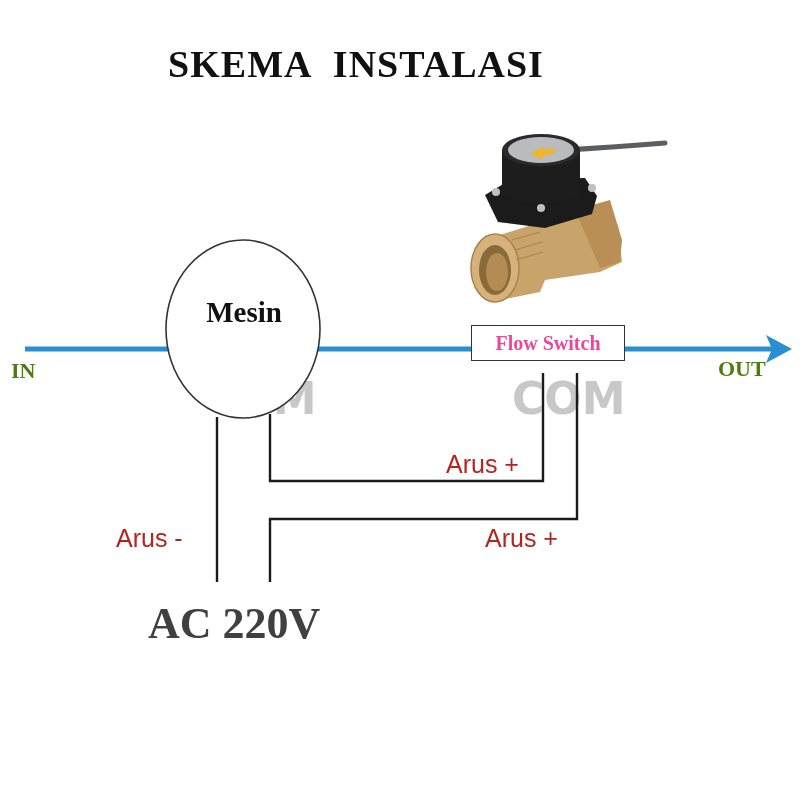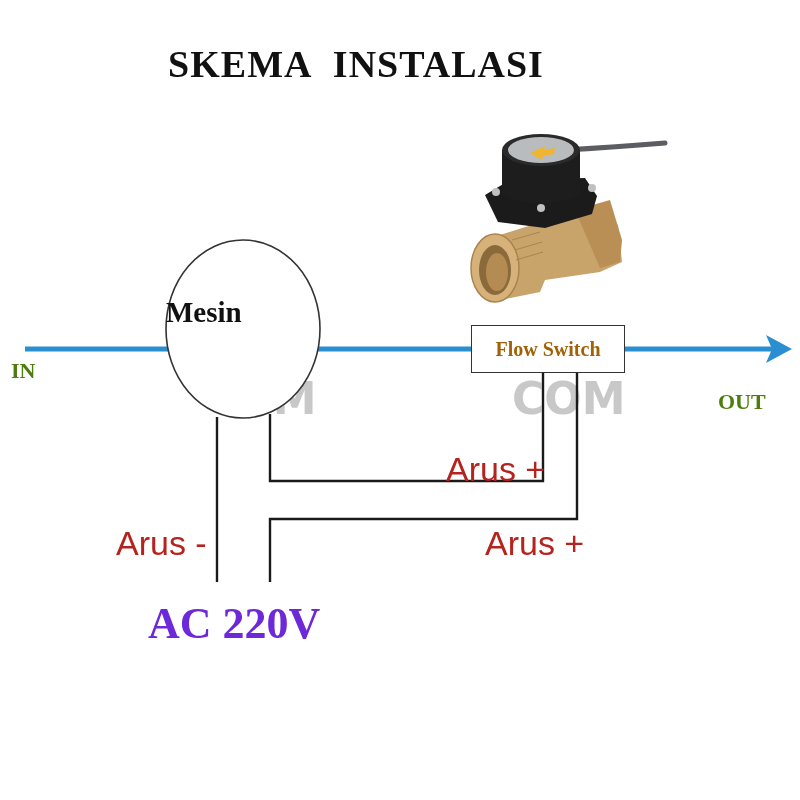--- a/index.html
+++ b/index.html
@@ -5,28 +5,28 @@
     html, body { margin: 0; padding: 0; background: #ffffff; }
     body { width: 800px; height: 800px; position: relative; overflow: hidden; }
     .title {
       position: absolute; left: 0; top: 42px; width: 712px; text-align: center;
       font-family: "Liberation Serif", serif; font-weight: bold; font-size: 38px;
       color: #111; letter-spacing: 1px; word-spacing: 12px;
     }
     svg.diagram { position: absolute; left: 0; top: 0; }
     .abs { position: absolute; white-space: nowrap; }
     .io { font-family: "Liberation Serif", serif; font-weight: bold; font-size: 22px; color: #4d7c0f; }
-    .arus { font-family: "Liberation Sans", sans-serif; font-size: 34px; color: #b5231f; }
-    .ac { font-family: "Liberation Serif", serif; font-weight: bold; font-size: 44px; color: #6d28d9; }
-    .pump-text { font-family: "Liberation Serif", serif; font-weight: bold; font-size: 29px; color: #111; line-height: 36px; }
+    .arus { font-family: "Liberation Sans", sans-serif; font-size: 25px; color: #b5231f; }
+    .ac { font-family: "Liberation Serif", serif; font-weight: bold; font-size: 44px; color: #404040; }
+    .pump-text { font-family: "Liberation Serif", serif; font-weight: bold; font-size: 29px; color: #111; text-align: center; line-height: 36px; }
     .fs-box {
-      position: absolute; left: 471px; top: 325px; width: 154px; height: 48px;
+      position: absolute; left: 471px; top: 325px; width: 154px; height: 36px;
       border: 1.5px solid #333; background: #fff; box-sizing: border-box;
       display: flex; align-items: center; justify-content: center;
-      font-family: "Liberation Serif", serif; font-weight: bold; font-size: 20px; color: #a16207;
+      font-family: "Liberation Serif", serif; font-weight: bold; font-size: 20px; color: #ec4899;
     }
     .wm { font-family: "DejaVu Sans", sans-serif; font-weight: bold; font-size: 44px; color: #c8c8c8; }
   </style>
 </head>
 <body>
 
 <div class="title">SKEMA   INSTALASI</div>
 
 <div class="abs wm" style="left:212px; top:373px;">T4M</div>
 <div class="abs wm" style="left:472px; top:373px;margin-left:40px;">COM</div>
@@ -74,19 +74,19 @@
   </g>
 </svg>
 
 <div class="abs pump-text" style="left:166px; top:294px; width:156px;">
   <div>Mesin</div>
 </div>
 
 <div class="fs-box">Flow Switch</div>
 
 <div class="abs io" style="left:11px; top:358px;">IN</div>
-<div class="abs io" style="left:718px; top:389px;">OUT</div>
+<div class="abs io" style="left:718px; top:356px;">OUT</div>
 
 <div class="abs arus" style="left:116px; top:488px;margin-top:36px;">Arus -</div>
 <div class="abs arus" style="left:446px; top:450px;">Arus +</div>
 <div class="abs arus" style="left:485px; top:524px;">Arus +</div>
 
 <div class="abs ac" style="left:148px; top:598px;">AC 220V</div>
 
 </body></html>

